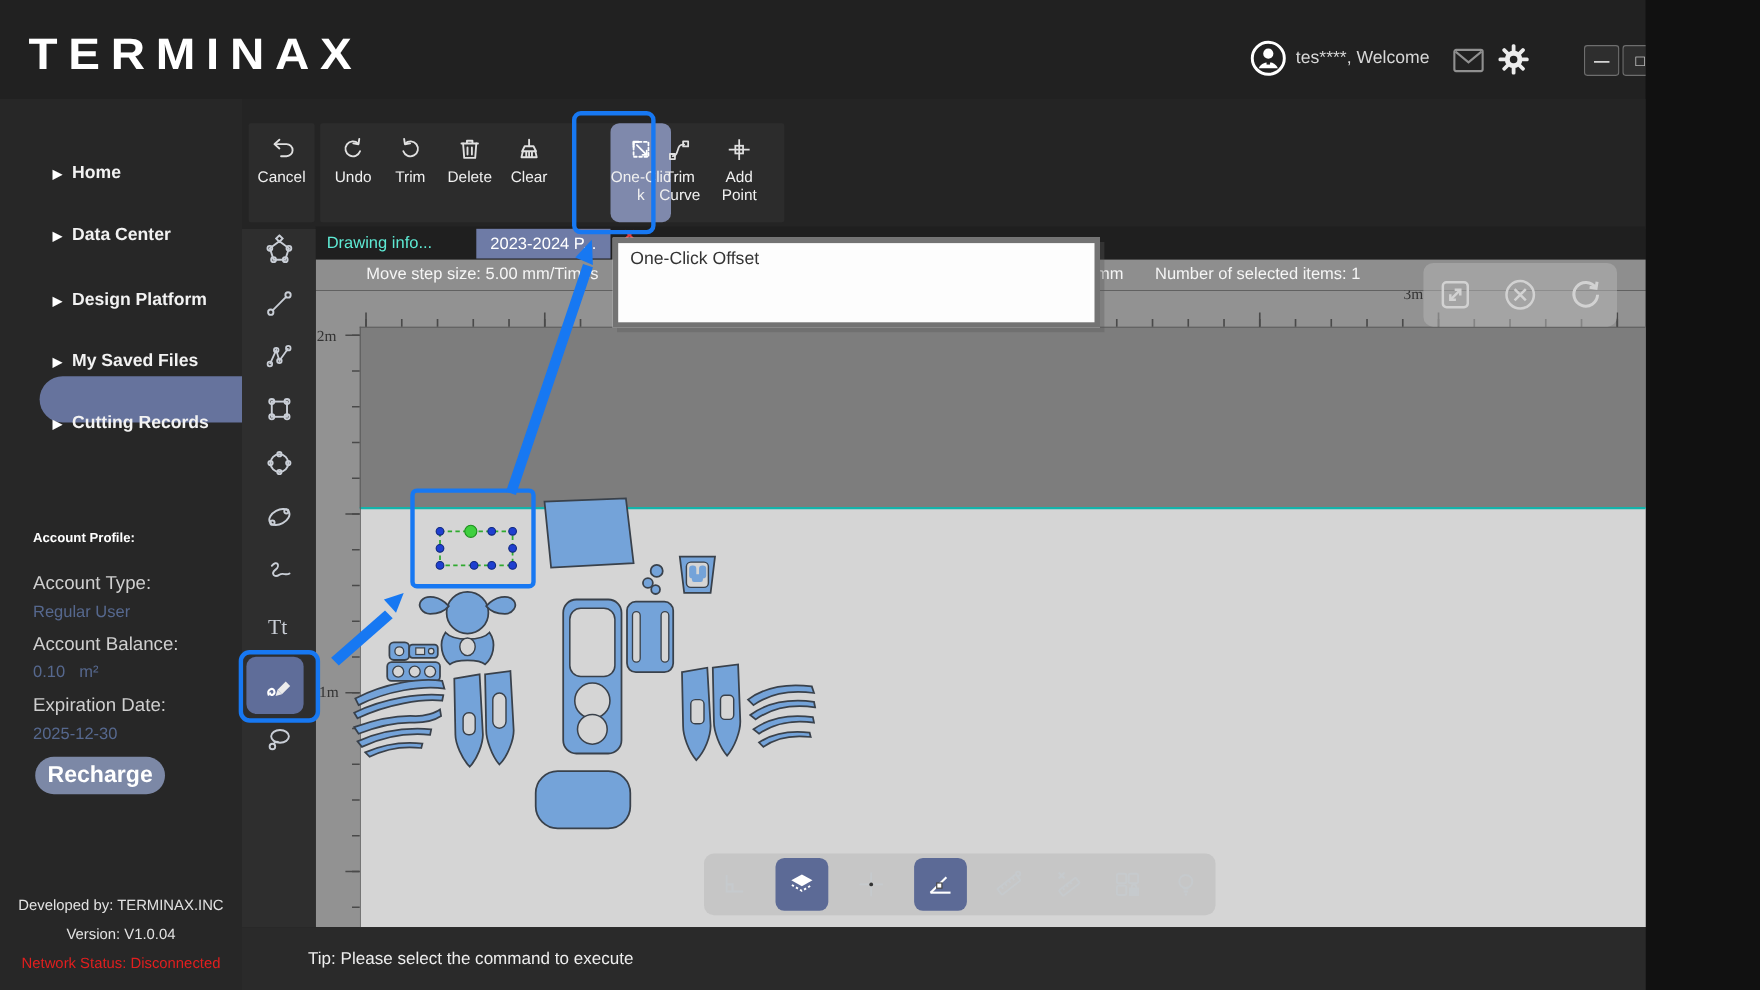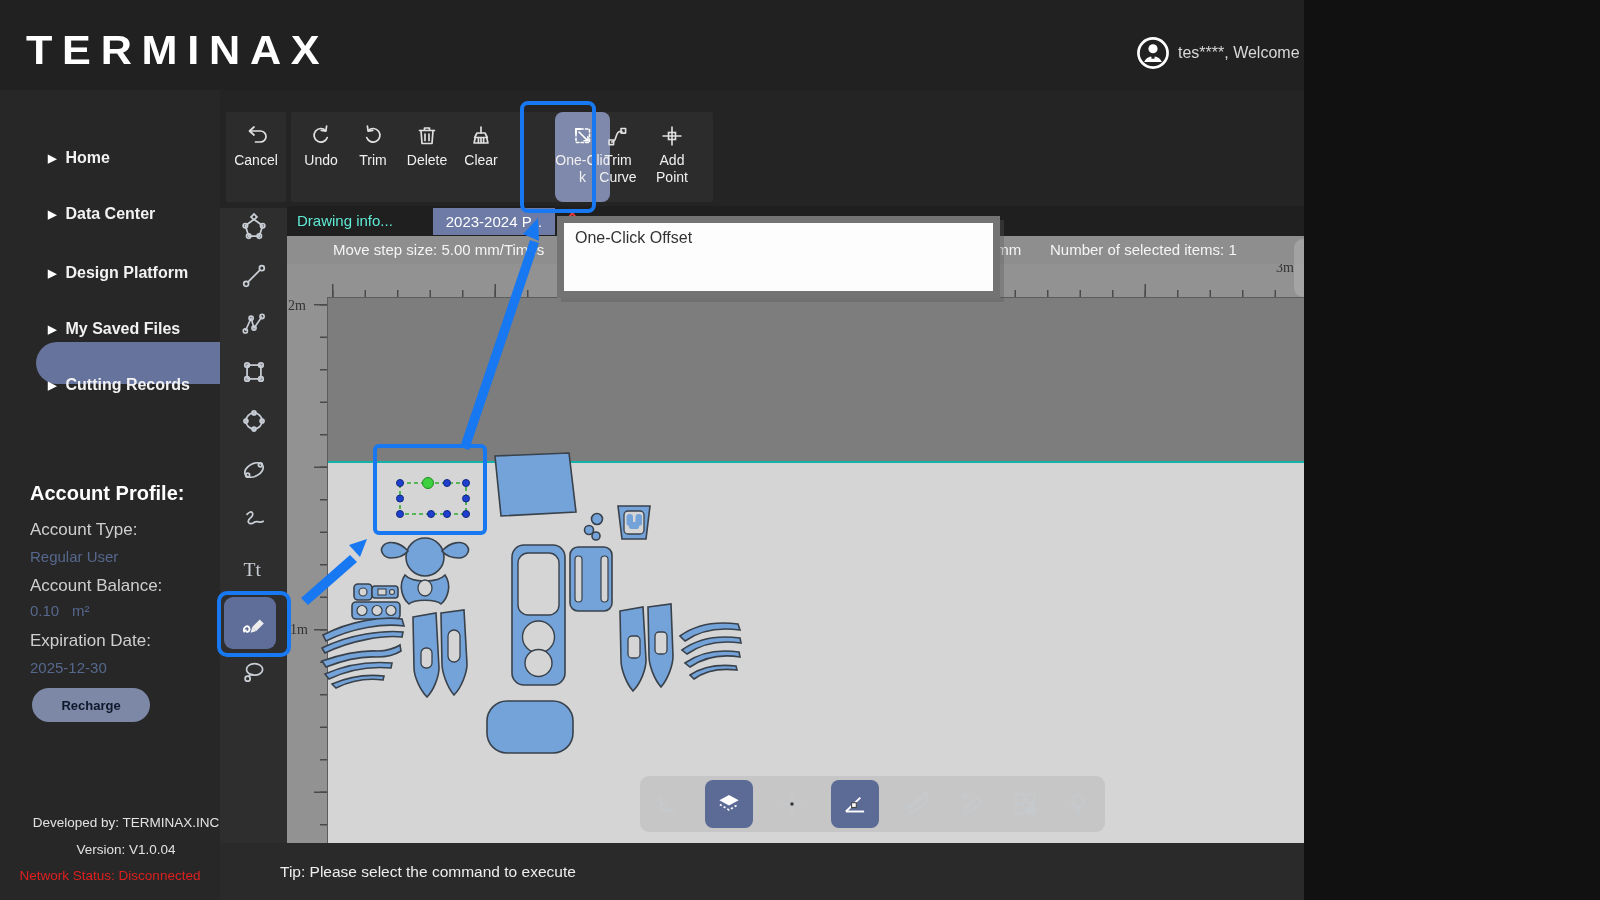--- a/index.html
+++ b/index.html
@@ -1,40 +1,40 @@
 <!DOCTYPE html>
 <html><head>
 <meta charset="utf-8">
 <style>
   html,body{margin:0;padding:0;background:#111;}
-  #app{position:relative;width:1304px;height:900px;overflow:hidden;
+  #app{position:relative;width:1496px;height:900px;overflow:hidden;
        font-family:"Liberation Sans",sans-serif;background:#212121;}
   .abs{position:absolute;}
   
   .logo{left:26px;top:28px;font-size:40px;font-weight:bold;color:#fff;
         letter-spacing:9px;transform:scaleX(1.08);transform-origin:left;}
   .welcome{left:1178px;top:44px;font-size:16px;color:#d8d8d8;}
   .winbtn{top:41px;width:30px;height:26px;background:#2e2e2e;border:1px solid #6e6e6e;
           border-radius:3px;color:#e6e6e6;font-size:14px;font-weight:bold;
           display:flex;align-items:center;justify-content:center;}
   
   .sidebar{left:0;top:90px;width:220px;height:810px;background:#272727;}
   .navitem{left:0;width:220px;height:40px;display:flex;align-items:center;
            padding-left:48px;box-sizing:border-box;color:#f2f2f2;
            font-size:16px;font-weight:bold;}
   .navitem .tri{font-size:11px;margin-right:9px;color:#fff;}
   .navpill{left:36px;top:252px;width:184px;height:42px;background:#66739d;
            border-radius:21px 0 0 21px;}
-  .acct-h{color:#fff;font-weight:bold;font-size:20px;}
+  .acct-h{color:#fff;font-weight:bold;font-size:12px;}
   .acct-l{color:#cfcfcf;font-size:17px;}
   .acct-v{color:#56688e;font-size:15px;}
   .recharge{left:32px;top:688px;width:118px;height:34px;background:#7c88a6;
-            border:none;border-radius:17px;color:#0f172a;font-size:13px;font-weight:bold;
+            border:none;border-radius:17px;color:#ffffff;font-size:21px;font-weight:bold;
             font-family:"Liberation Sans",sans-serif;}
-  .devline{width:220px;text-align:center;color:#e2e2e2;font-size:13.5px;margin-left:16px;}
+  .devline{width:220px;text-align:center;color:#e2e2e2;font-size:13.5px;}
   .netline{width:220px;text-align:center;color:#e11f1f;font-size:13.5px;}
   
   .toolbar{left:220px;top:90px;width:1380px;height:118px;background:#242424;}
   .tbpanel{background:#2c2c2c;top:22px;height:90px;border-radius:2px;}
   .tbbtn{top:22px;height:90px;display:flex;flex-direction:column;align-items:center;
          justify-content:flex-start;color:#f0f0f0;font-size:14px;text-align:center;}
   .tbbtn svg{margin-top:11px;margin-bottom:3px;}
   .tbactive{background:#7f89ac;border-radius:8px;margin-left:22px;}
   .tblabel{line-height:17px;}
   .wrap58{width:58px;word-break:break-all;}
@@ -52,21 +52,21 @@
   .pensel{left:224px;top:597px;width:52px;height:52px;background:#5f6d99;border-radius:9px;}
   
   .rightpanel{left:1294px;top:239px;width:176px;height:58px;background:rgba(178,178,178,.55);
               border-radius:9px;display:flex;align-items:center;justify-content:space-around;}
   .bottombar{left:640px;top:776px;width:465px;height:56px;background:rgba(186,186,186,.55);
              border-radius:9px;display:flex;align-items:center;justify-content:space-around;}
   .bb-active{width:48px;height:48px;background:#5c6a96;border-radius:8px;
              display:flex;align-items:center;justify-content:center;}
   
   .tooltip{left:557px;top:216px;width:443px;height:82px;background:#fdfdfd;
-           border:7px solid #737373;box-sizing:border-box;box-shadow:4px 4px 0 rgba(90,90,90,.35);
+           border:5px solid #737373;box-sizing:border-box;box-shadow:4px 4px 0 rgba(90,90,90,.35);
            z-index:30;}
   .tooltip .tt-title{position:absolute;left:11px;top:6px;font-size:16px;color:#333;}
   .tooltip .tt-body{position:absolute;left:9px;top:33px;width:424px;font-size:15.5px;
                     line-height:21px;color:#3a3a3a;}
   
   .tipbar{left:220px;top:843px;width:1380px;height:57px;background:#2a2a2a;color:#eee;
           font-size:15.5px;display:flex;align-items:center;padding-left:60px;box-sizing:border-box;}
   .overlay{left:0;top:0;z-index:40;pointer-events:none;}
 </style>
 </head>

